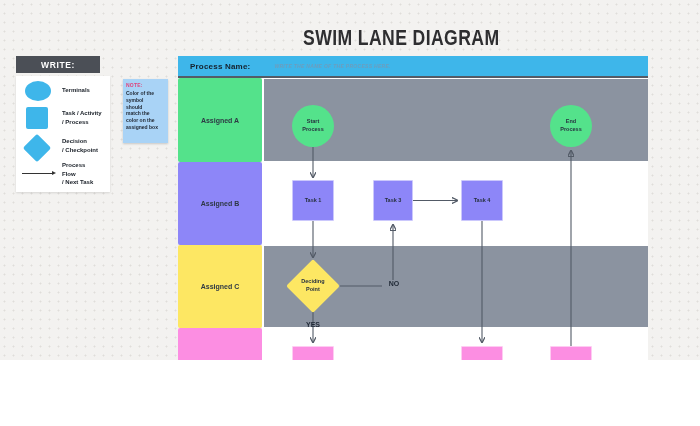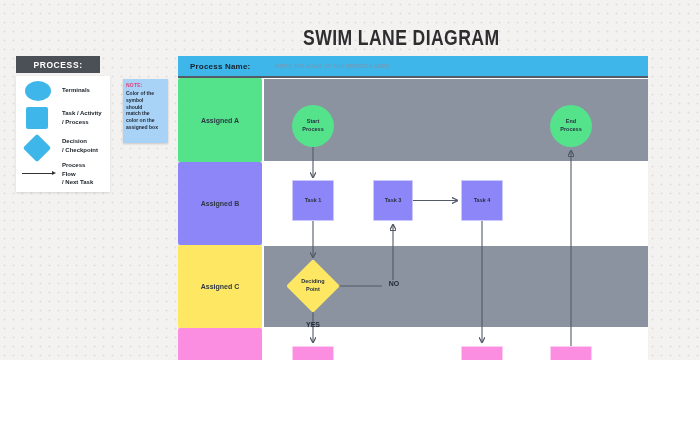--- a/index.html
+++ b/index.html
@@ -91,21 +91,21 @@
   .yes-label{left:122px;top:265px;width:26px;}
 </style>
 </head>
 <body>
 
 <div class="canvas">
 
   <div class="abs main-title">SWIM LANE DIAGRAM</div>
 
   <div class="abs legend-bar">
-    <span>PROCESS:</span>
+    <span>WRITE:</span>
   </div>
   <div class="abs legend-panel">
     <span class="leg-ellipse"></span>
     <span class="leg-label" style="top:10px;">Terminals</span>
     <span class="leg-square"></span>
     <span class="leg-label" style="top:33px;">Task / Activity
 / Process</span>
     <span class="leg-diamond"></span>
     <span class="leg-label" style="top:61px;">Decision
 / Checkpoint</span>

